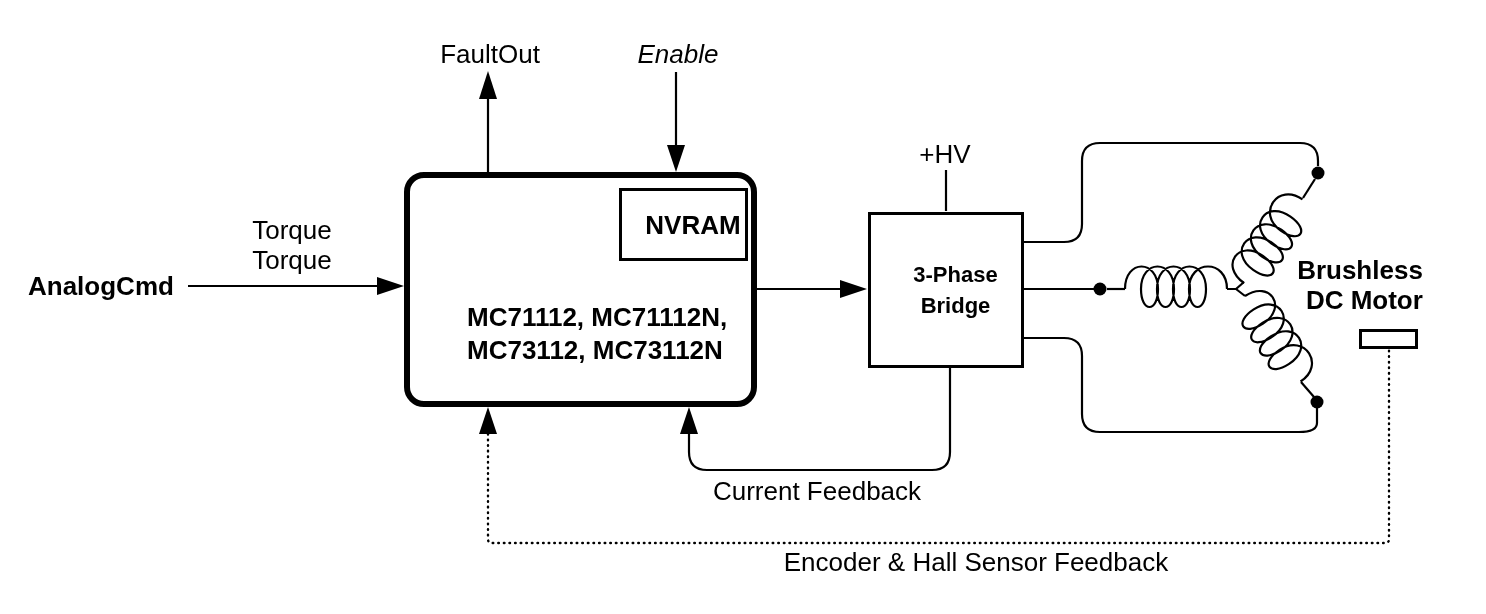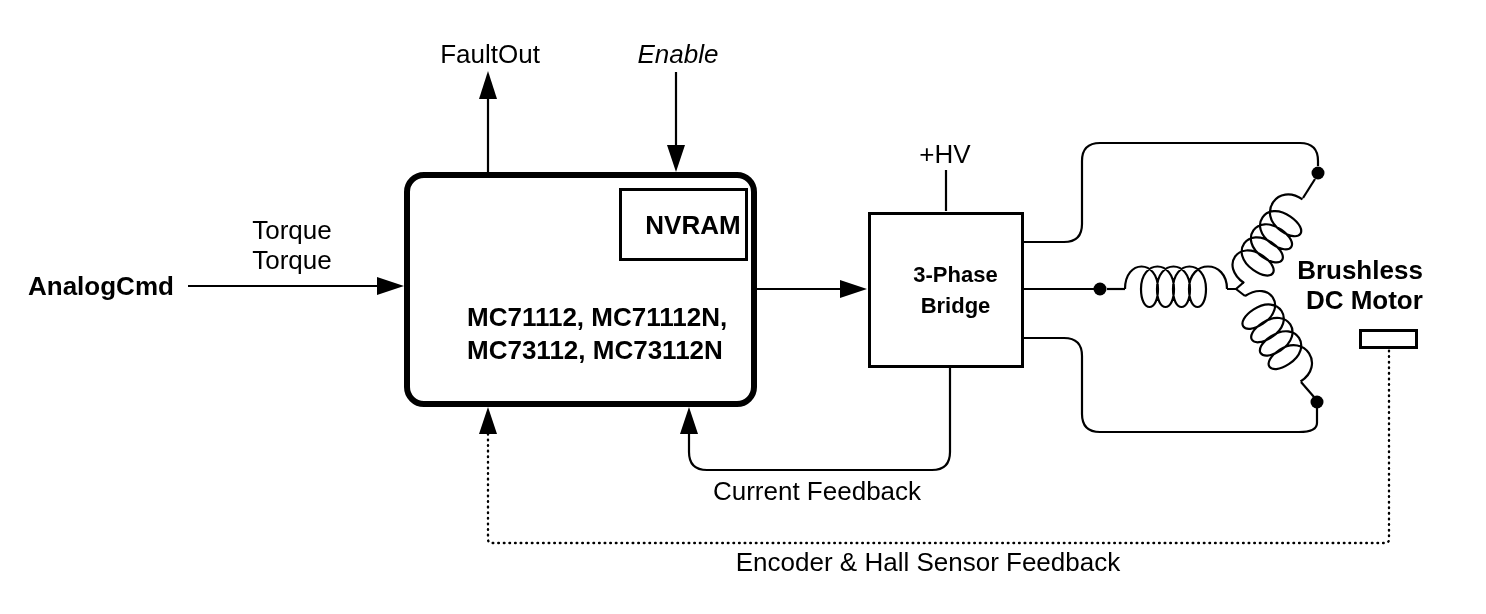--- a/index.html
+++ b/index.html
@@ -60,21 +60,21 @@
 
   <div class="lbl center" style="left:945px;top:139px;">+HV</div>
 
   <div class="lbl bold center" id="motor-label" style="left:1360px;top:255px;">
     <div>Brushless</div>
     <div>DC Motor</div>
   </div>
 
   <div class="lbl center" style="left:817px;top:476px;">Current Feedback</div>
 
-  <div class="lbl center" style="left:928px;top:547px;">Encoder &amp; Hall Sensor Feedback</div>
+  <div class="lbl center" style="left:976px;top:547px;">Encoder &amp; Hall Sensor Feedback</div>
 
   <svg class="wires" width="1486" height="614" viewBox="0 0 1486 614">
     <defs>
       <path id="coil" d="M0,0 c0,-30 33,-30 33,0 c0,24 -17,24 -17,0
                c0,-30 33,-30 33,0 c0,24 -17,24 -17,0
                c0,-30 33,-30 33,0 c0,24 -17,24 -17,0
                c0,-30 33,-30 33,0 c0,24 -17,24 -17,0
                c0,-30 38,-30 38,0"></path>
     </defs>
 

